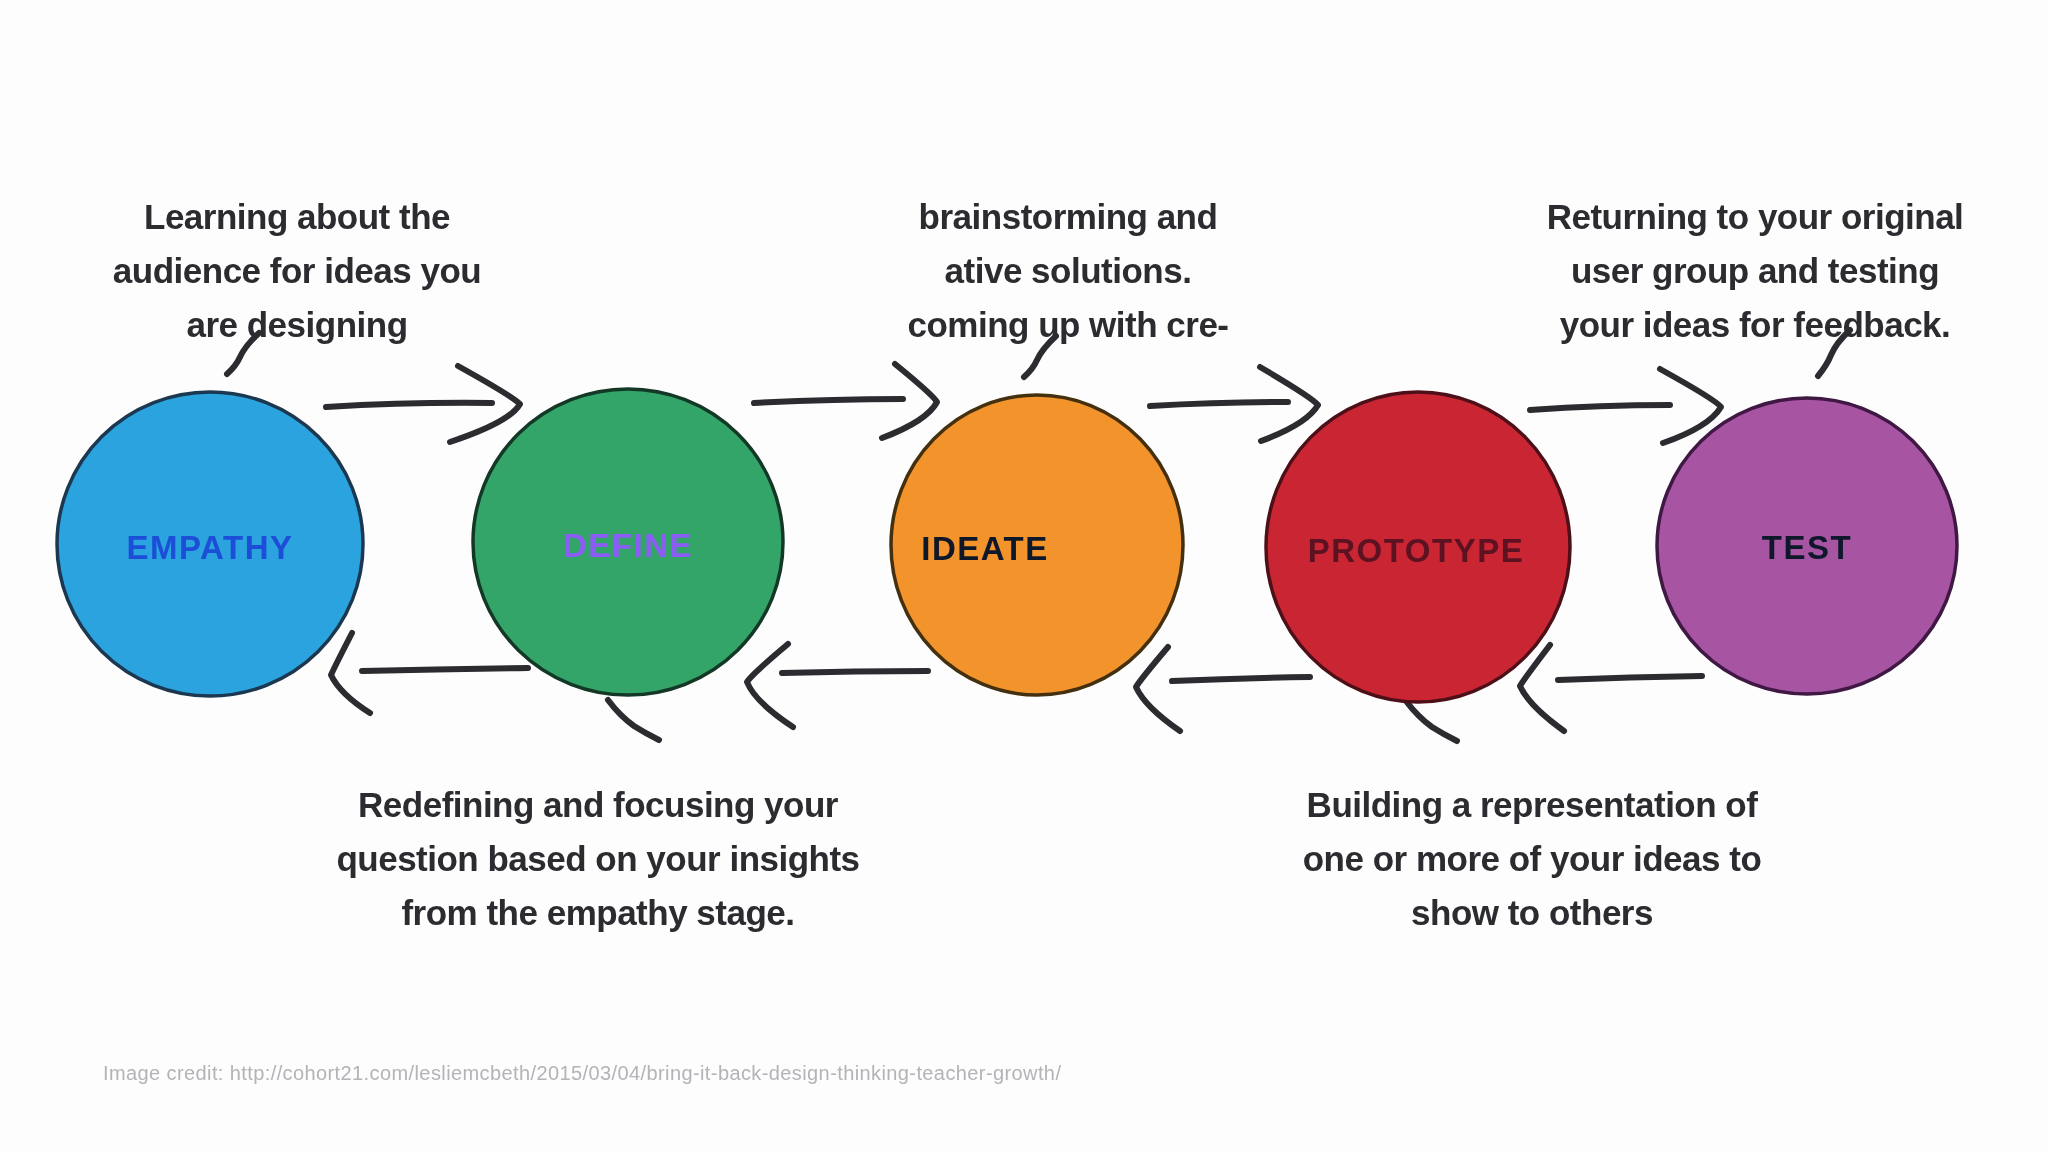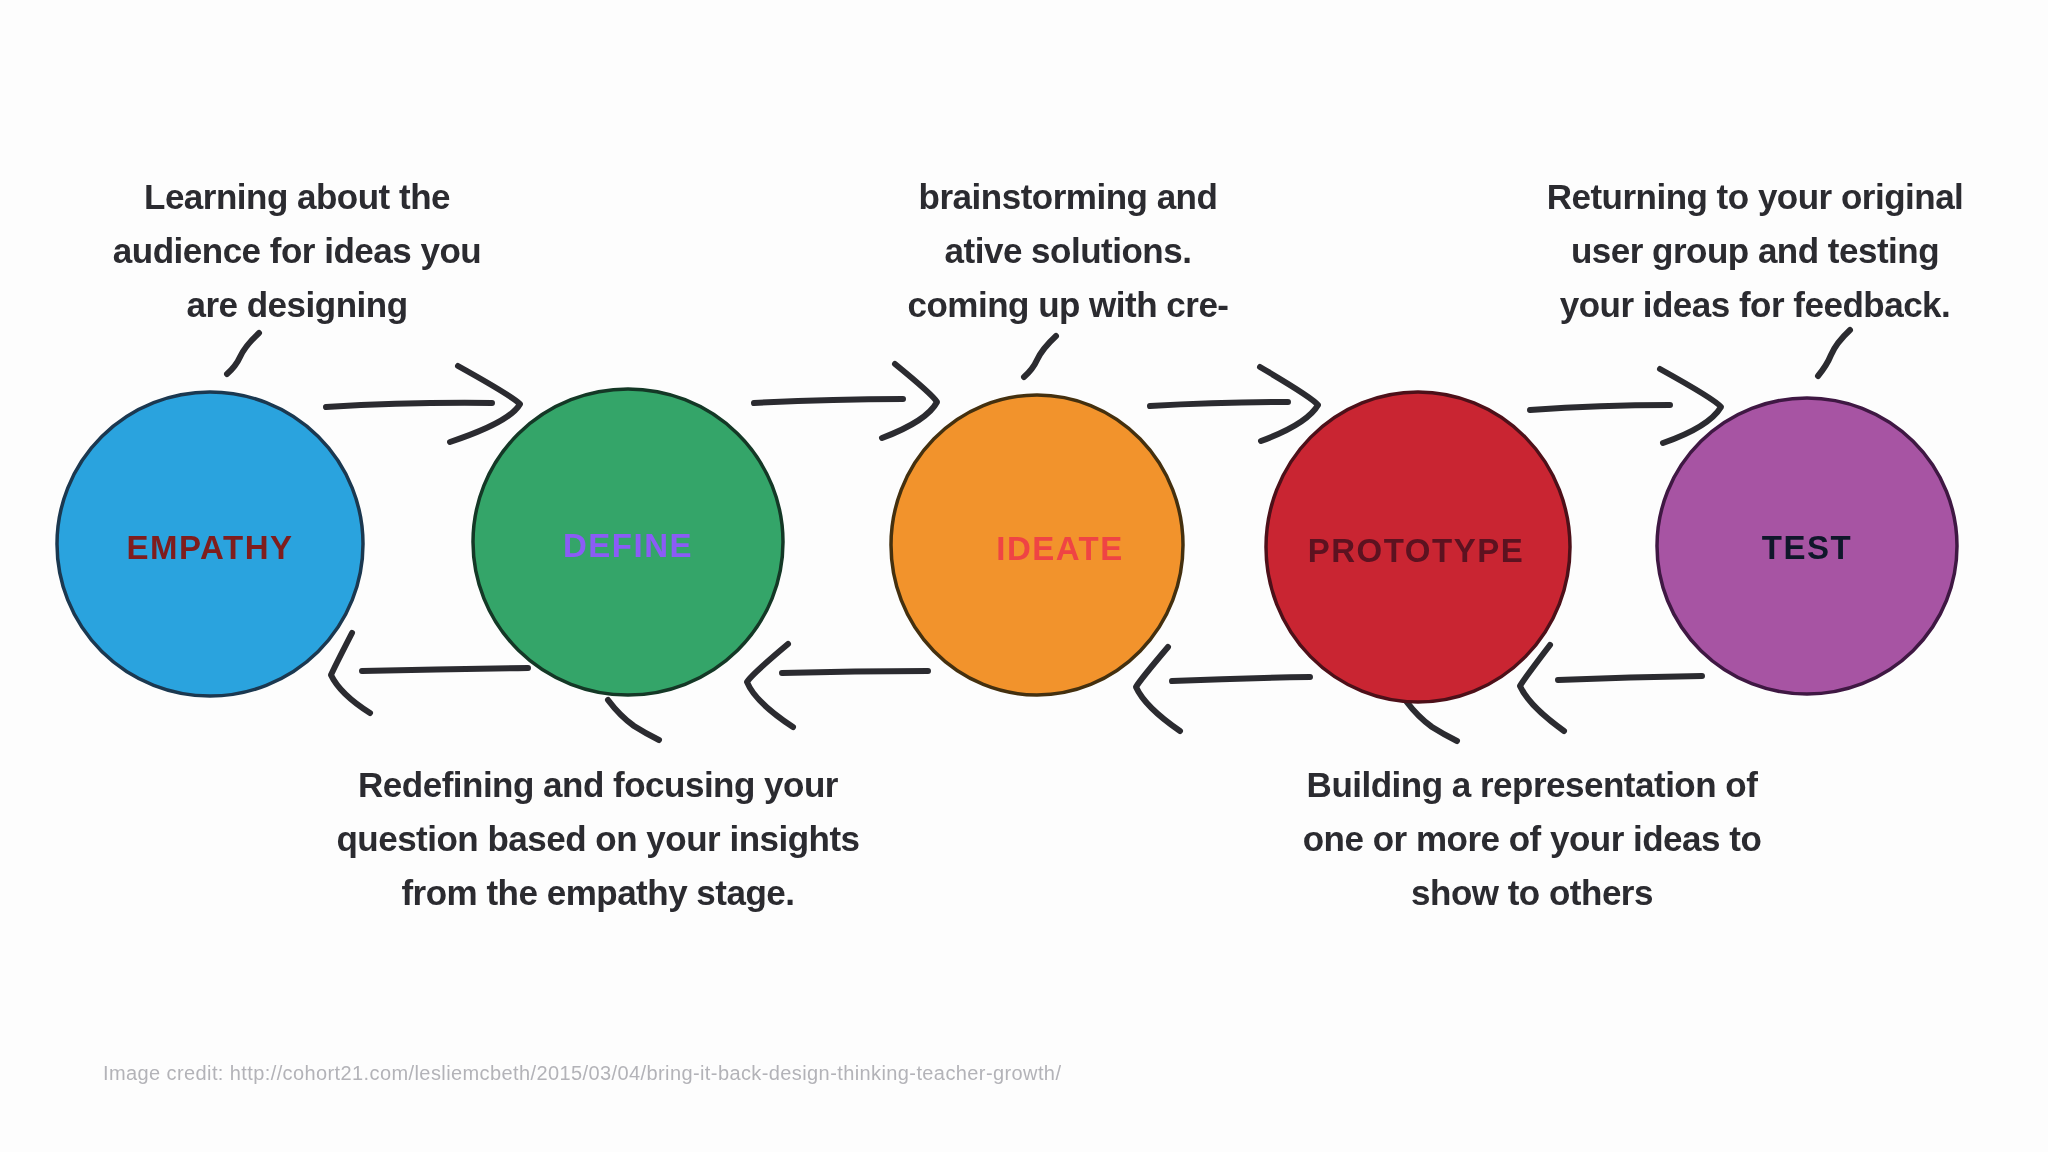--- a/index.html
+++ b/index.html
@@ -29,20 +29,21 @@
   .annotation {
     position: absolute;
     transform: translateX(-50%);
     text-align: center;
     font-weight: bold;
     font-size: 35px;
     line-height: 54px;
     letter-spacing: -0.5px;
     color: #2b2b30;
     white-space: nowrap;
+    margin-top: 20px;
   }
   .credit {
     position: absolute;
     left: 70px;
     top: 1062px;
     font-size: 20px;
     letter-spacing: 0.4px;
     color: #b3b3b8;
     font-weight: normal;
     white-space: nowrap;
@@ -85,23 +86,23 @@
 
     <g stroke-width="3.5">
       <ellipse cx="210" cy="544" rx="153" ry="152" fill="#2aa3de" stroke="#1b3850"></ellipse>
       <ellipse cx="628" cy="542" rx="155" ry="153" fill="#34a569" stroke="#143826"></ellipse>
       <ellipse cx="1037" cy="545" rx="146" ry="150" fill="#f2932c" stroke="#44300f"></ellipse>
       <ellipse cx="1418" cy="547" rx="152" ry="155" fill="#c92532" stroke="#4d1019"></ellipse>
       <ellipse cx="1807" cy="546" rx="150" ry="148" fill="#a754a3" stroke="#3f1843"></ellipse>
     </g>
   </svg>
 
-  <div class="stage-label" style="left: 210px; top: 548px; color: #7f1d1d;">EMPATHY</div>
+  <div class="stage-label" style="left: 210px; top: 548px; color: #1d4ed8;">EMPATHY</div>
   <div class="stage-label" style="left: 628px; top: 546px; color: #8b5cf6;">DEFINE</div>
-  <div class="stage-label" style="left: 1060px; top: 549px; color: #ef4444;">IDEATE</div>
+  <div class="stage-label" style="left: 985px; top: 549px; color: #0f172a;">IDEATE</div>
   <div class="stage-label" style="left: 1416px; top: 551px; color: rgb(92, 18, 32);">PROTOTYPE</div>
   <div class="stage-label" style="left: 1807px; top: 548px; color: #0f172a;">TEST</div>
 
   <div class="annotation" style="left:297px; top:170px;">
     <div>Learning about the</div>
     <div>audience for ideas you</div>
     <div>are designing</div>
   </div>
 
   <div class="annotation" style="left:1068px; top:170px;">

